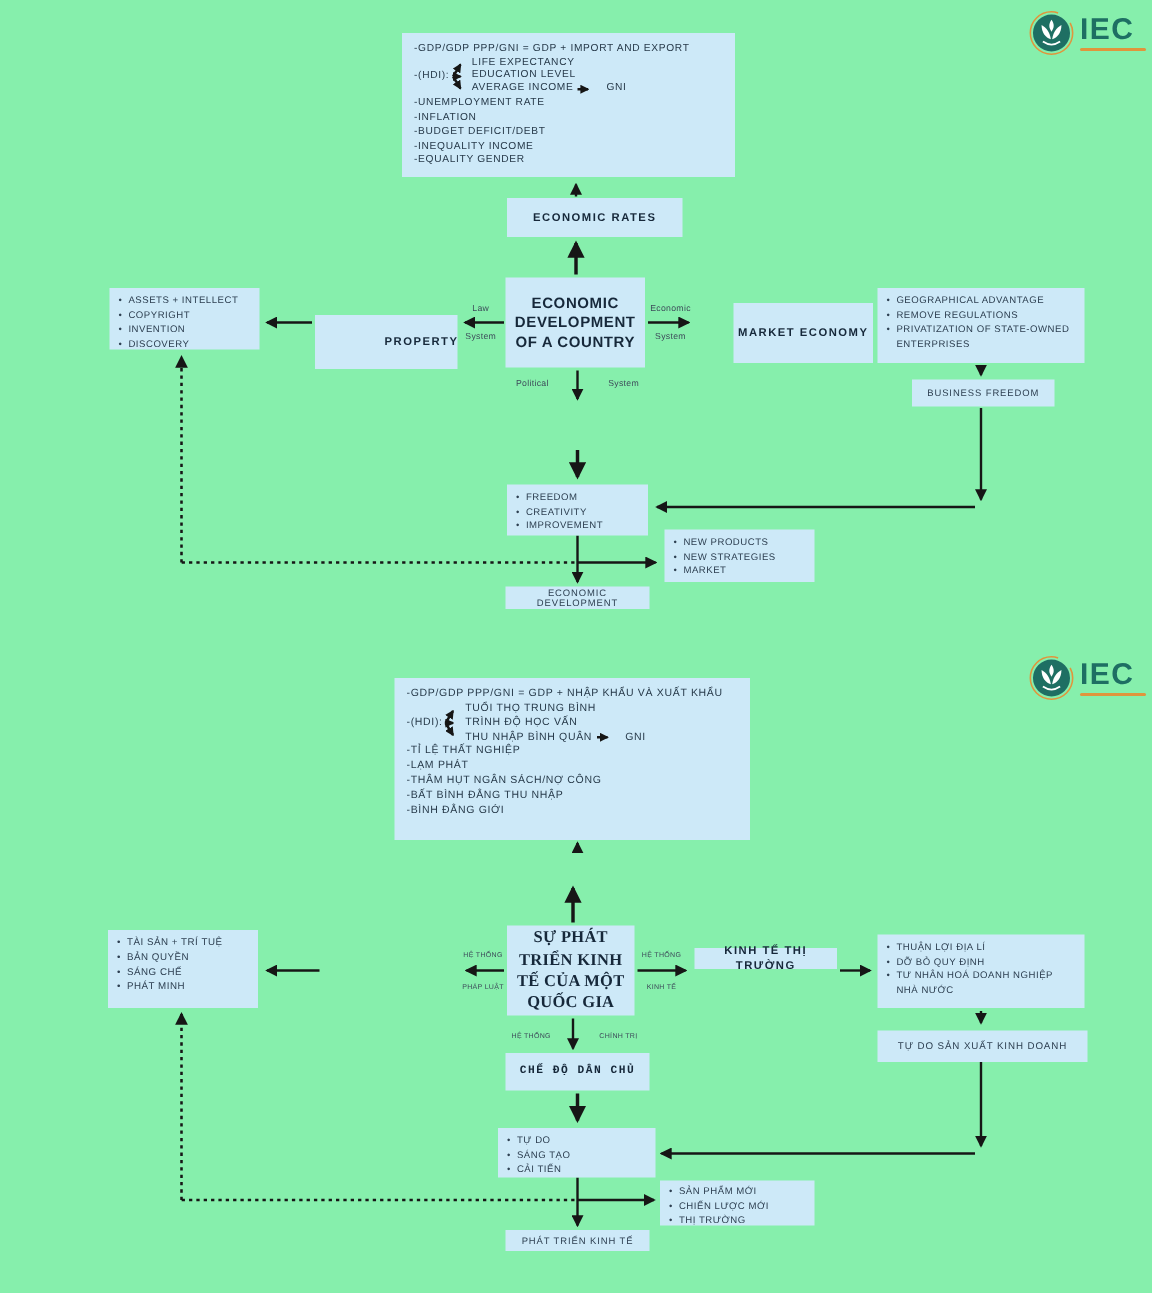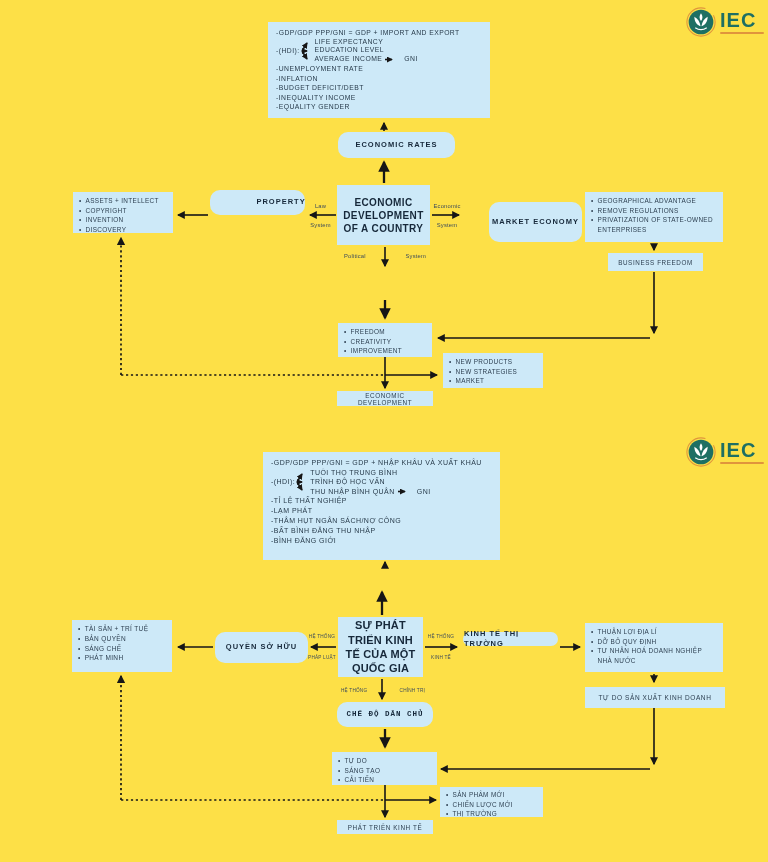--- a/index.html
+++ b/index.html
@@ -1,26 +1,26 @@
 <!DOCTYPE html>
 <html><head>
 <meta charset="utf-8">
 <style>
   html,body{margin:0;padding:0;background:#fff;}
-  #screen{position:relative;width:768px;height:862px;background:#fde047;overflow:hidden;
+  #screen{position:relative;width:768px;height:862px;background:#86efac;overflow:hidden;
           font-family:"Liberation Sans",sans-serif;}
   .diagram{position:absolute;left:0;width:768px;height:430px;}
   #d-en{top:0;} #d-vi{top:432px;}
 
   .box{position:absolute;background:#cde9f8;box-sizing:border-box;}
   .center-box{display:flex;align-items:center;justify-content:center;text-align:center;
       font-weight:bold;color:#16283a;font-size:10px;letter-spacing:0.4px;line-height:1.3;padding:2px;}
-  #d-vi .center-box{font-family:Liberation Sans, sans-serif;font-size:11px;letter-spacing:0.2px;}
-  .title-box{display:flex;align-items:center;justify-content:center;
-      font-weight:bold;color:#16283a;font-size:7.5px;letter-spacing:1px;line-height:1.4;padding:1px;border-radius:10px;}
+  #d-vi .center-box{font-family:Liberation Serif, serif;font-size:11px;letter-spacing:0.2px;}
+  .title-box{display:flex;align-items:center;justify-content:center;text-align:center;
+      font-weight:bold;color:#16283a;font-size:7.5px;letter-spacing:1px;line-height:1.4;padding:1px;}
   .small-box{display:flex;align-items:center;justify-content:center;text-align:center;
       color:#2e4052;font-size:6.3px;letter-spacing:0.6px;padding:1px;}
   .bullets-box{padding:4px 6px;font-size:6.4px;letter-spacing:0.35px;color:#2e4052;line-height:1.5;}
   .bullet-item{display:flex;}
   .bullet-item::before{content:"•";margin-right:4px;}
   .info-box{padding:6px 8px;font-size:6.8px;letter-spacing:0.45px;color:#273a4a;line-height:1.4;}
   #d-vi .info-box{font-size:7px;line-height:1.45;}
   .hdi-row{display:flex;align-items:center;}
   .hdi-branches{display:flex;flex-direction:column;margin-left:2px;line-height:1.32;}
   .hdi-last{display:flex;align-items:center;gap:2px;}
@@ -128,21 +128,21 @@
   </div>
   <div class="edge-label" style="left:433px;top:203px;width:28px;height:25px;">
     <span>Economic</span>
     <span>System</span>
   </div>
   <div class="edge-label-h" style="left:344px;top:253px;width:82px;">
     <span>Political</span>
     <span>System</span>
   </div>
 
-  <div class="box title-box" style="left:210px;top:190px;width:95px;height:25px;padding-left:48px;">PROPERTY</div>
+  <div class="box title-box" style="left:210px;top:210px;width:95px;height:36px;padding-left:48px;">PROPERTY</div>
 
   <div class="box bullets-box" style="left:73px;top:192px;width:100px;height:41px;">
     <div class="bullet-item">
           <span>ASSETS + INTELLECT</span>
         </div>
     <div class="bullet-item">
           <span>COPYRIGHT</span>
         </div>
     <div class="bullet-item">
           <span>INVENTION</span>
@@ -268,21 +268,20 @@
   </div>
   <div class="edge-label" style="left:426px;top:202px;width:30px;height:26px;">
     <span>HỆ THỐNG</span>
     <span>KINH TẾ</span>
   </div>
   <div class="edge-label-h" style="left:341px;top:256px;width:84px;">
     <span>HỆ THỐNG</span>
     <span>CHÍNH TRỊ</span>
   </div>
 
-  <div class="box title-box" style="left:215px;top:200px;width:93px;height:31px;">QUYỀN SỞ HỮU</div>
 
   <div class="box bullets-box" style="left:72px;top:188px;width:100px;height:52px;font-size:6.5px;">
     <div class="bullet-item">
           <span>TÀI SẢN + TRÍ TUỆ</span>
         </div>
     <div class="bullet-item">
           <span>BẢN QUYỀN</span>
         </div>
     <div class="bullet-item">
           <span>SÁNG CHẾ</span>

